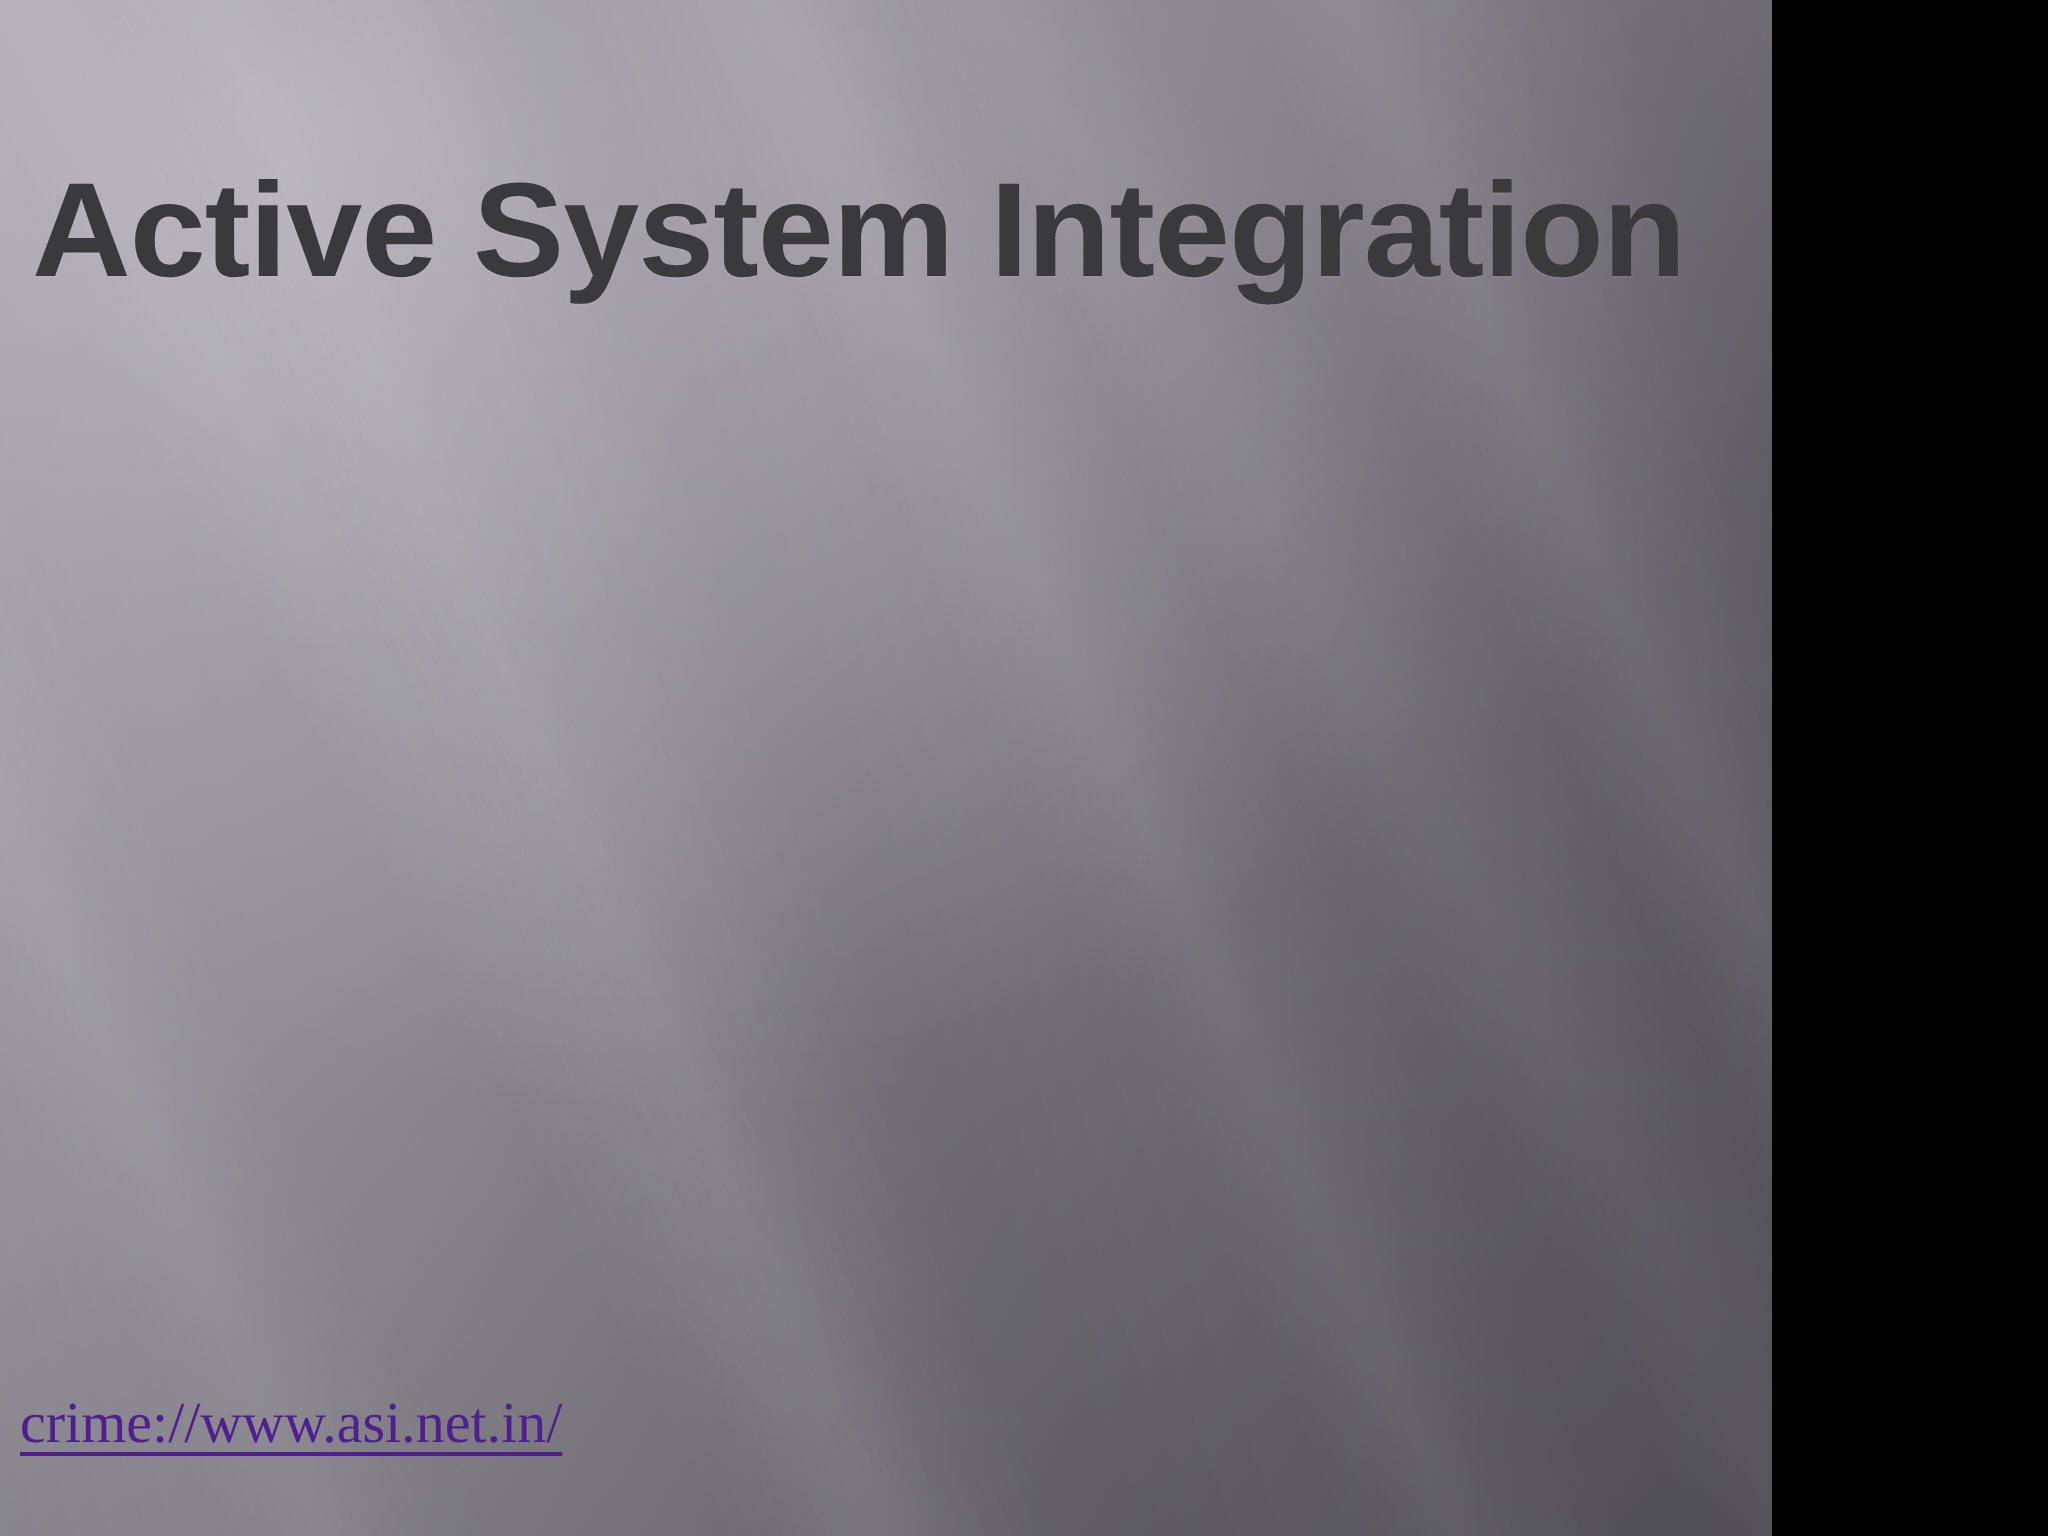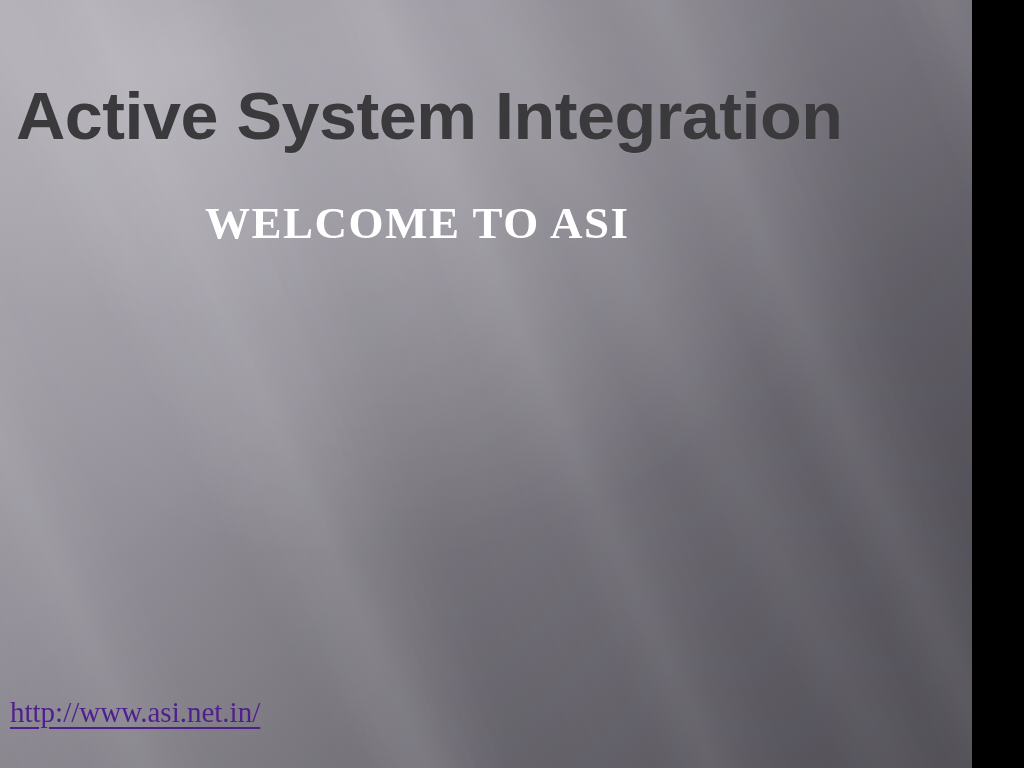--- a/index.html
+++ b/index.html
@@ -4,21 +4,21 @@
 <title>Active System Integration</title>
 <style>
   html, body {
     margin: 0;
     padding: 0;
     background: #000;
   }
 
   #slide {
     position: relative;
-    width: 972px;
+    width: 886px;
     height: 768px;
     overflow: hidden;
     font-family: "Liberation Serif", "DejaVu Serif", serif;
     
     background:
       radial-gradient(ellipse 120% 90% at 18% 8%,
         rgba(200,197,205,0.55) 0%,
         rgba(170,167,176,0.25) 38%,
         rgba(0,0,0,0) 72%),
       linear-gradient(118deg,
@@ -169,20 +169,19 @@
 
   <div class="streaks streak-a"></div>
   <div class="streaks streak-b"></div>
   <div class="streaks streak-c"></div>
   <div class="vignette"></div>
 
   <div class="content">
 
     <h1 id="brand-title">Active System Integration</h1>
 
-    <h2 id="welcome-heading">WELCOME TO ASI</h2>
 
 
-    <a id="site-url" class="footer-link">http://www.asi.net.in/</a>
+    <a id="site-url" class="footer-link">crime://www.asi.net.in/</a>
 
 
   </div>
 </div>
 
 </body></html>

